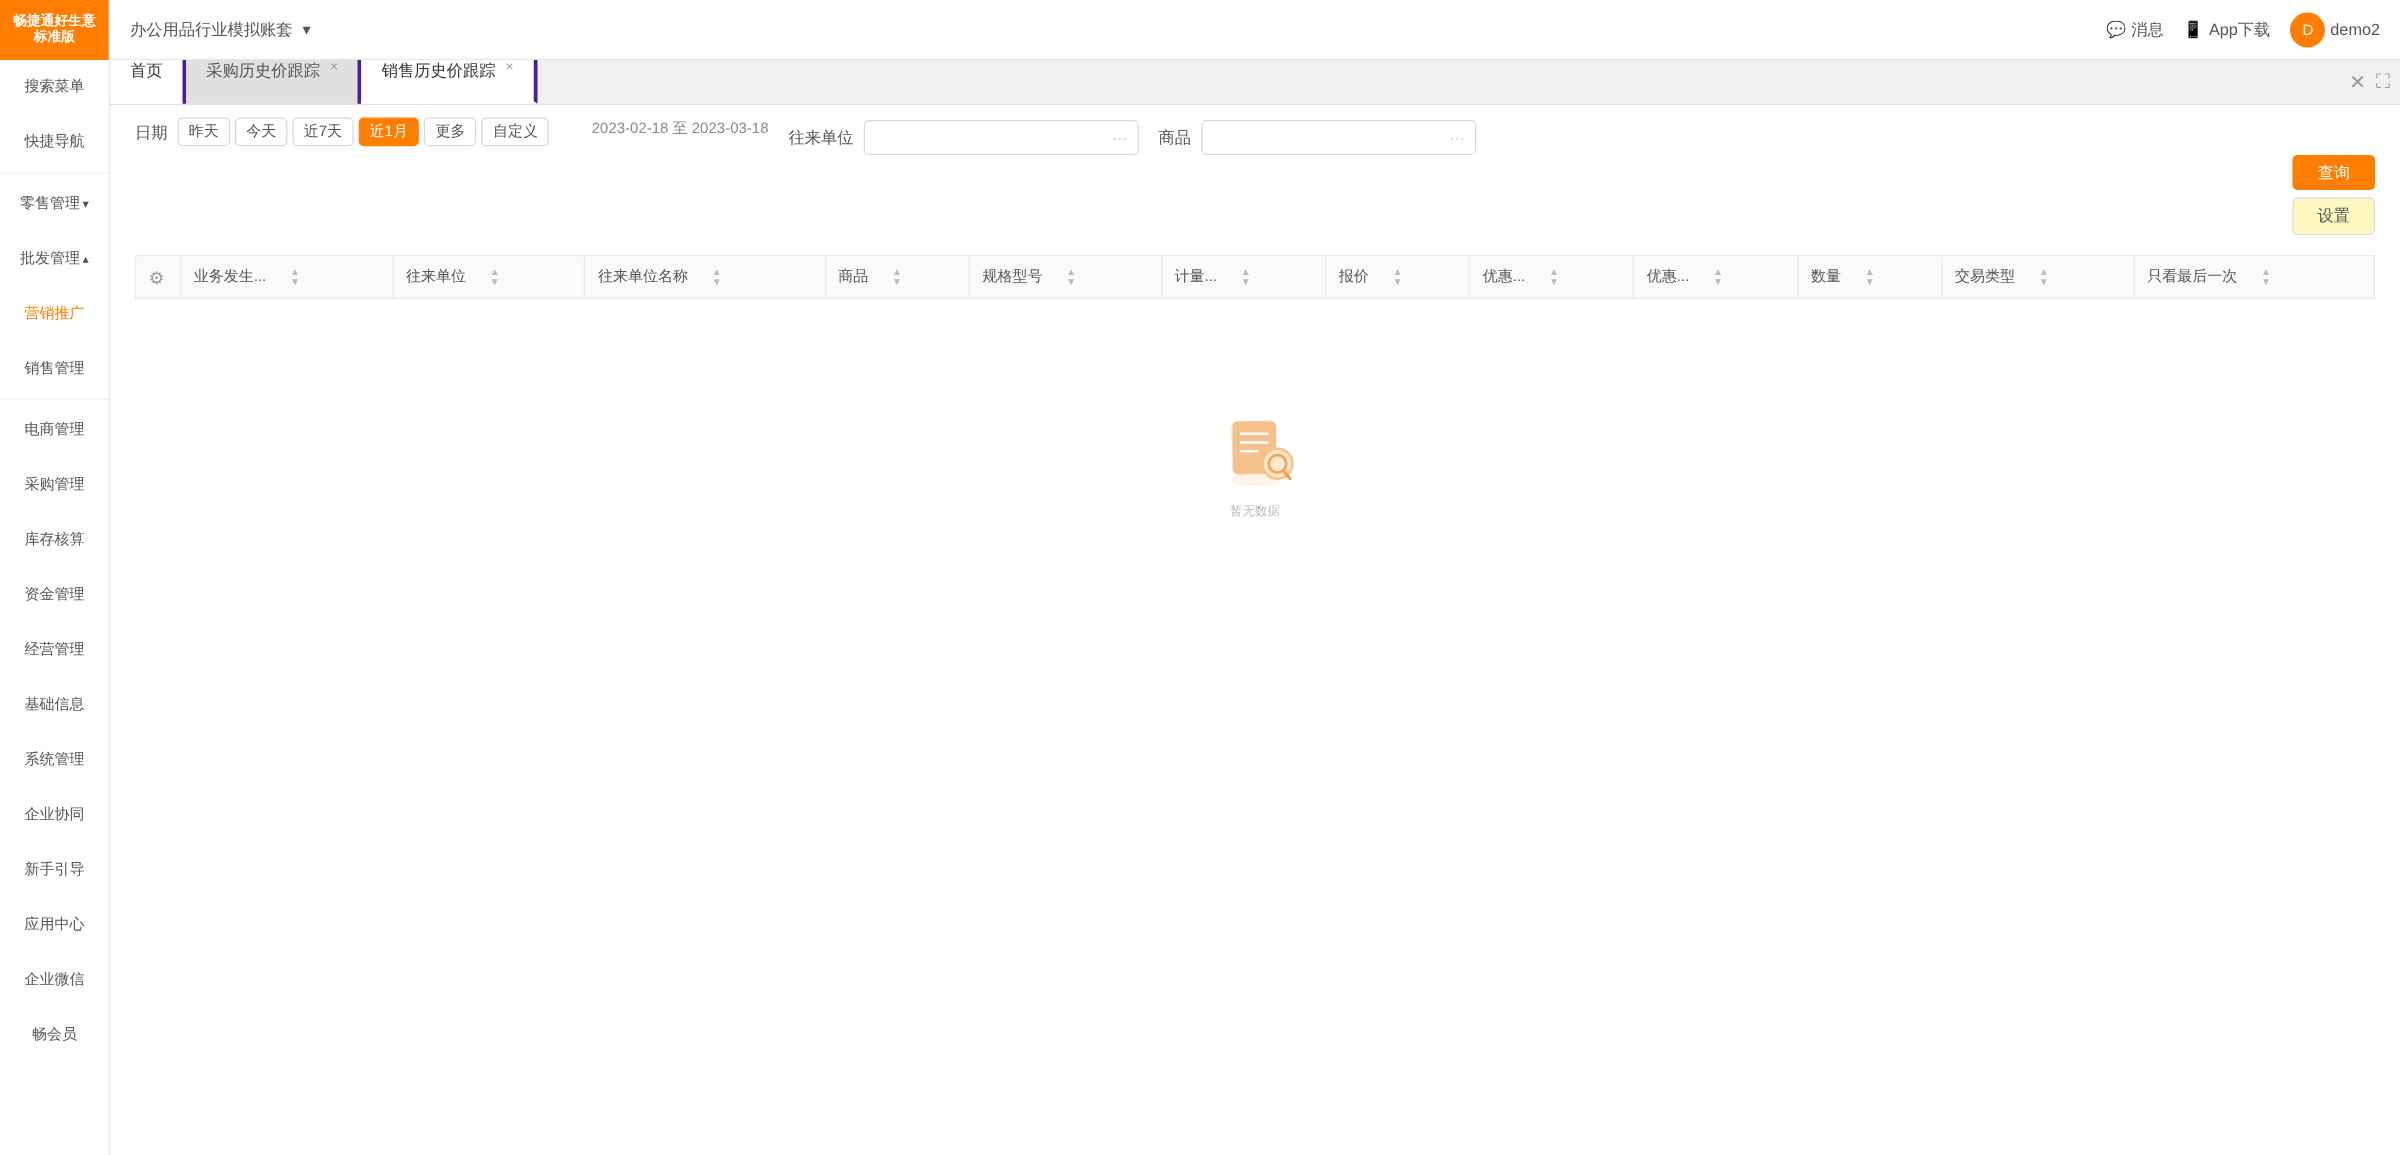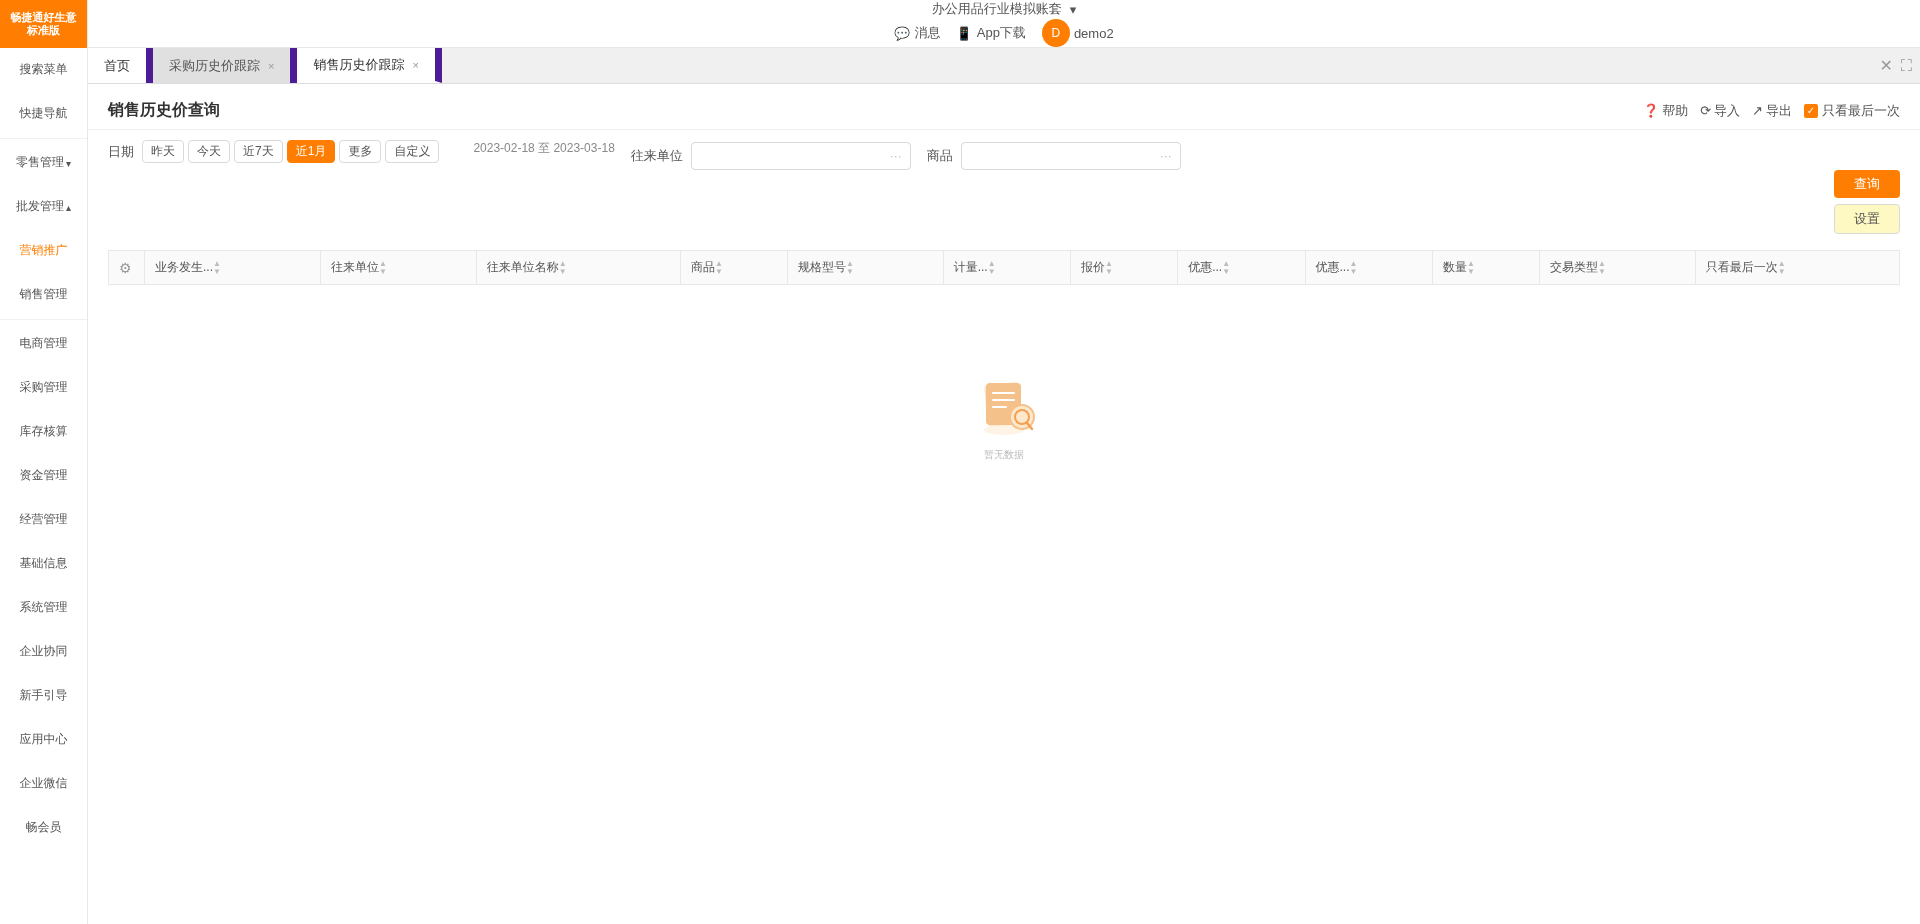--- a/index.html
+++ b/index.html
@@ -12,31 +12,31 @@
     .sidebar-item { height: 44px; display: flex; align-items: center; justify-content: center; cursor: pointer; font-size: 12px; color: #555; position: relative; }
     .sidebar-item.active { color: #ff7d00; }
     .sidebar-item .item-label { text-align: center; line-height: 1.3; }
     .sidebar-item .arrow { font-size: 10px; margin-left: 2px; }
     .sidebar-divider { height: 1px; background: #f0f0f0; margin: 2px 0; }
 
     
     .main { flex: 1; display: flex; flex-direction: column; height: 924px; overflow: hidden; }
 
     
-    .topbar { height: 48px; background: #fff; display: flex; align-items: center; padding: 0 16px; border-bottom: 1px solid #e8e8e8; justify-content: space-between; flex-direction: column; }
+    .topbar { height: 48px; background: #fff; display: flex; align-items: center; padding: 0 16px; border-bottom: 1px solid #e8e8e8; justify-content: space-between; }
     .topbar-left { display: flex; align-items: center; gap: 8px; }
     .topbar-title { font-size: 13px; color: #555; }
     .topbar-dropdown { font-size: 13px; color: #555; cursor: pointer; }
     .topbar-right { display: flex; align-items: center; gap: 16px; font-size: 13px; color: #555; }
     .topbar-right-item { display: flex; align-items: center; gap: 4px; cursor: pointer; }
     .avatar { width: 28px; height: 28px; border-radius: 50%; background: #ff7d00; color: #fff; display: flex; align-items: center; justify-content: center; font-size: 12px; }
 
     
     .tabbar { height: 36px; background: #f0f0f0; display: flex; align-items: stretch; border-bottom: 1px solid #ddd; }
-    .tab { padding: 0 16px; display: flex; align-items: center; gap: 6px; cursor: pointer; font-size: 13px; color: #555; background: #e0e0e0; border-right: 7px solid #4c1d95; }
+    .tab { padding: 0 16px; display: flex; gap: 6px; cursor: pointer; font-size: 13px; color: #555; background: #e0e0e0; border-right: 3px solid #4c1d95; }
     .tab.active { background: #fff; color: #333; border-bottom: 2px solid #fff; }
     .tab-home { background: #fff; color: #333; }
     .tab-close { font-size: 11px; color: #999; cursor: pointer; margin-left: 2px; }
     .tab-actions { margin-left: auto; display: flex; align-items: center; padding: 0 8px; gap: 8px; }
     .tab-action-btn { font-size: 16px; color: #999; cursor: pointer; }
 
     
     .content { flex: 1; background: #fff; overflow: auto; padding: 0; }
 
     
@@ -53,21 +53,21 @@
     .date-btn.active { background: #ff7d00; color: #fff; border-color: #ff7d00; }
     .date-range { font-size: 12px; color: #888; }
     .filter-input-field { width: 200px; height: 28px; border: 1px solid #d9d9d9; border-radius: 4px; padding: 0 8px; font-size: 12px; color: #999; display: flex; align-items: center; justify-content: space-between; }
     .btn-primary { background: #ff7d00; color: #fff; border: none; border-radius: 4px; padding: 5px 20px; font-size: 13px; cursor: pointer; margin-top: 28px; }
     .btn-default { background: #fef9c3; color: #555; border: 1px solid #d9d9d9; border-radius: 4px; padding: 5px 16px; font-size: 13px; cursor: pointer; }
 
     
     .table-container { padding: 0 20px; }
     .data-table { width: 100%; border-collapse: collapse; font-size: 12px; }
     .data-table th { background: #fafafa; border: 1px solid #e8e8e8; padding: 8px 10px; text-align: left; color: #555; font-weight: normal; white-space: nowrap; }
-    .data-table th .th-inner { display: flex; align-items: center; gap: 0; }
+    .data-table th .th-inner { display: flex; align-items: center; gap: 19px; }
     .sort-arrows { display: flex; flex-direction: column; font-size: 8px; color: #bbb; line-height: 1; }
     .settings-col { width: 36px; text-align: center; }
     .settings-icon { font-size: 14px; color: #999; cursor: pointer; }
 
     
     .empty-state { display: flex; flex-direction: column; align-items: center; justify-content: center; padding: 80px 0; }
     .empty-text { font-size: 10px; color: #bbb; }
   </style>
 </head>
 <body>
@@ -174,41 +174,20 @@
       <span class="tab-close">×</span>
     </div>
     <div class="tab-actions">
       <span class="tab-action-btn">✕</span>
       <span class="tab-action-btn">⛶</span>
     </div>
   </div>
 
   <div class="content">
 
-    <div class="page-header">
-      <span class="page-title">销售历史价查询</span>
-      <div class="page-actions">
-        <div class="page-action">
-          <span>❓</span>
-          <span>帮助</span>
-        </div>
-        <div class="page-action">
-          <span>⟳</span>
-          <span>导入</span>
-        </div>
-        <div class="page-action">
-          <span>↗</span>
-          <span>导出</span>
-        </div>
-        <div class="checkbox-label">
-          <div class="checkbox-checked"></div>
-          <span>只看最后一次</span>
-        </div>
-      </div>
-    </div>
 
     <div style="padding: 10px 20px 0; display: flex; align-items: flex-start; gap: 16px; flex-wrap: wrap;">
 
       <div style="display: flex; flex-direction: row; gap: 6px;">
         <div style="display: flex; align-items: center; gap: 8px;">
           <span class="filter-label">日期</span>
           <div class="date-btn-group">
             <button class="date-btn">昨天</button>
             <button class="date-btn">今天</button>
             <button class="date-btn">近7天</button>

